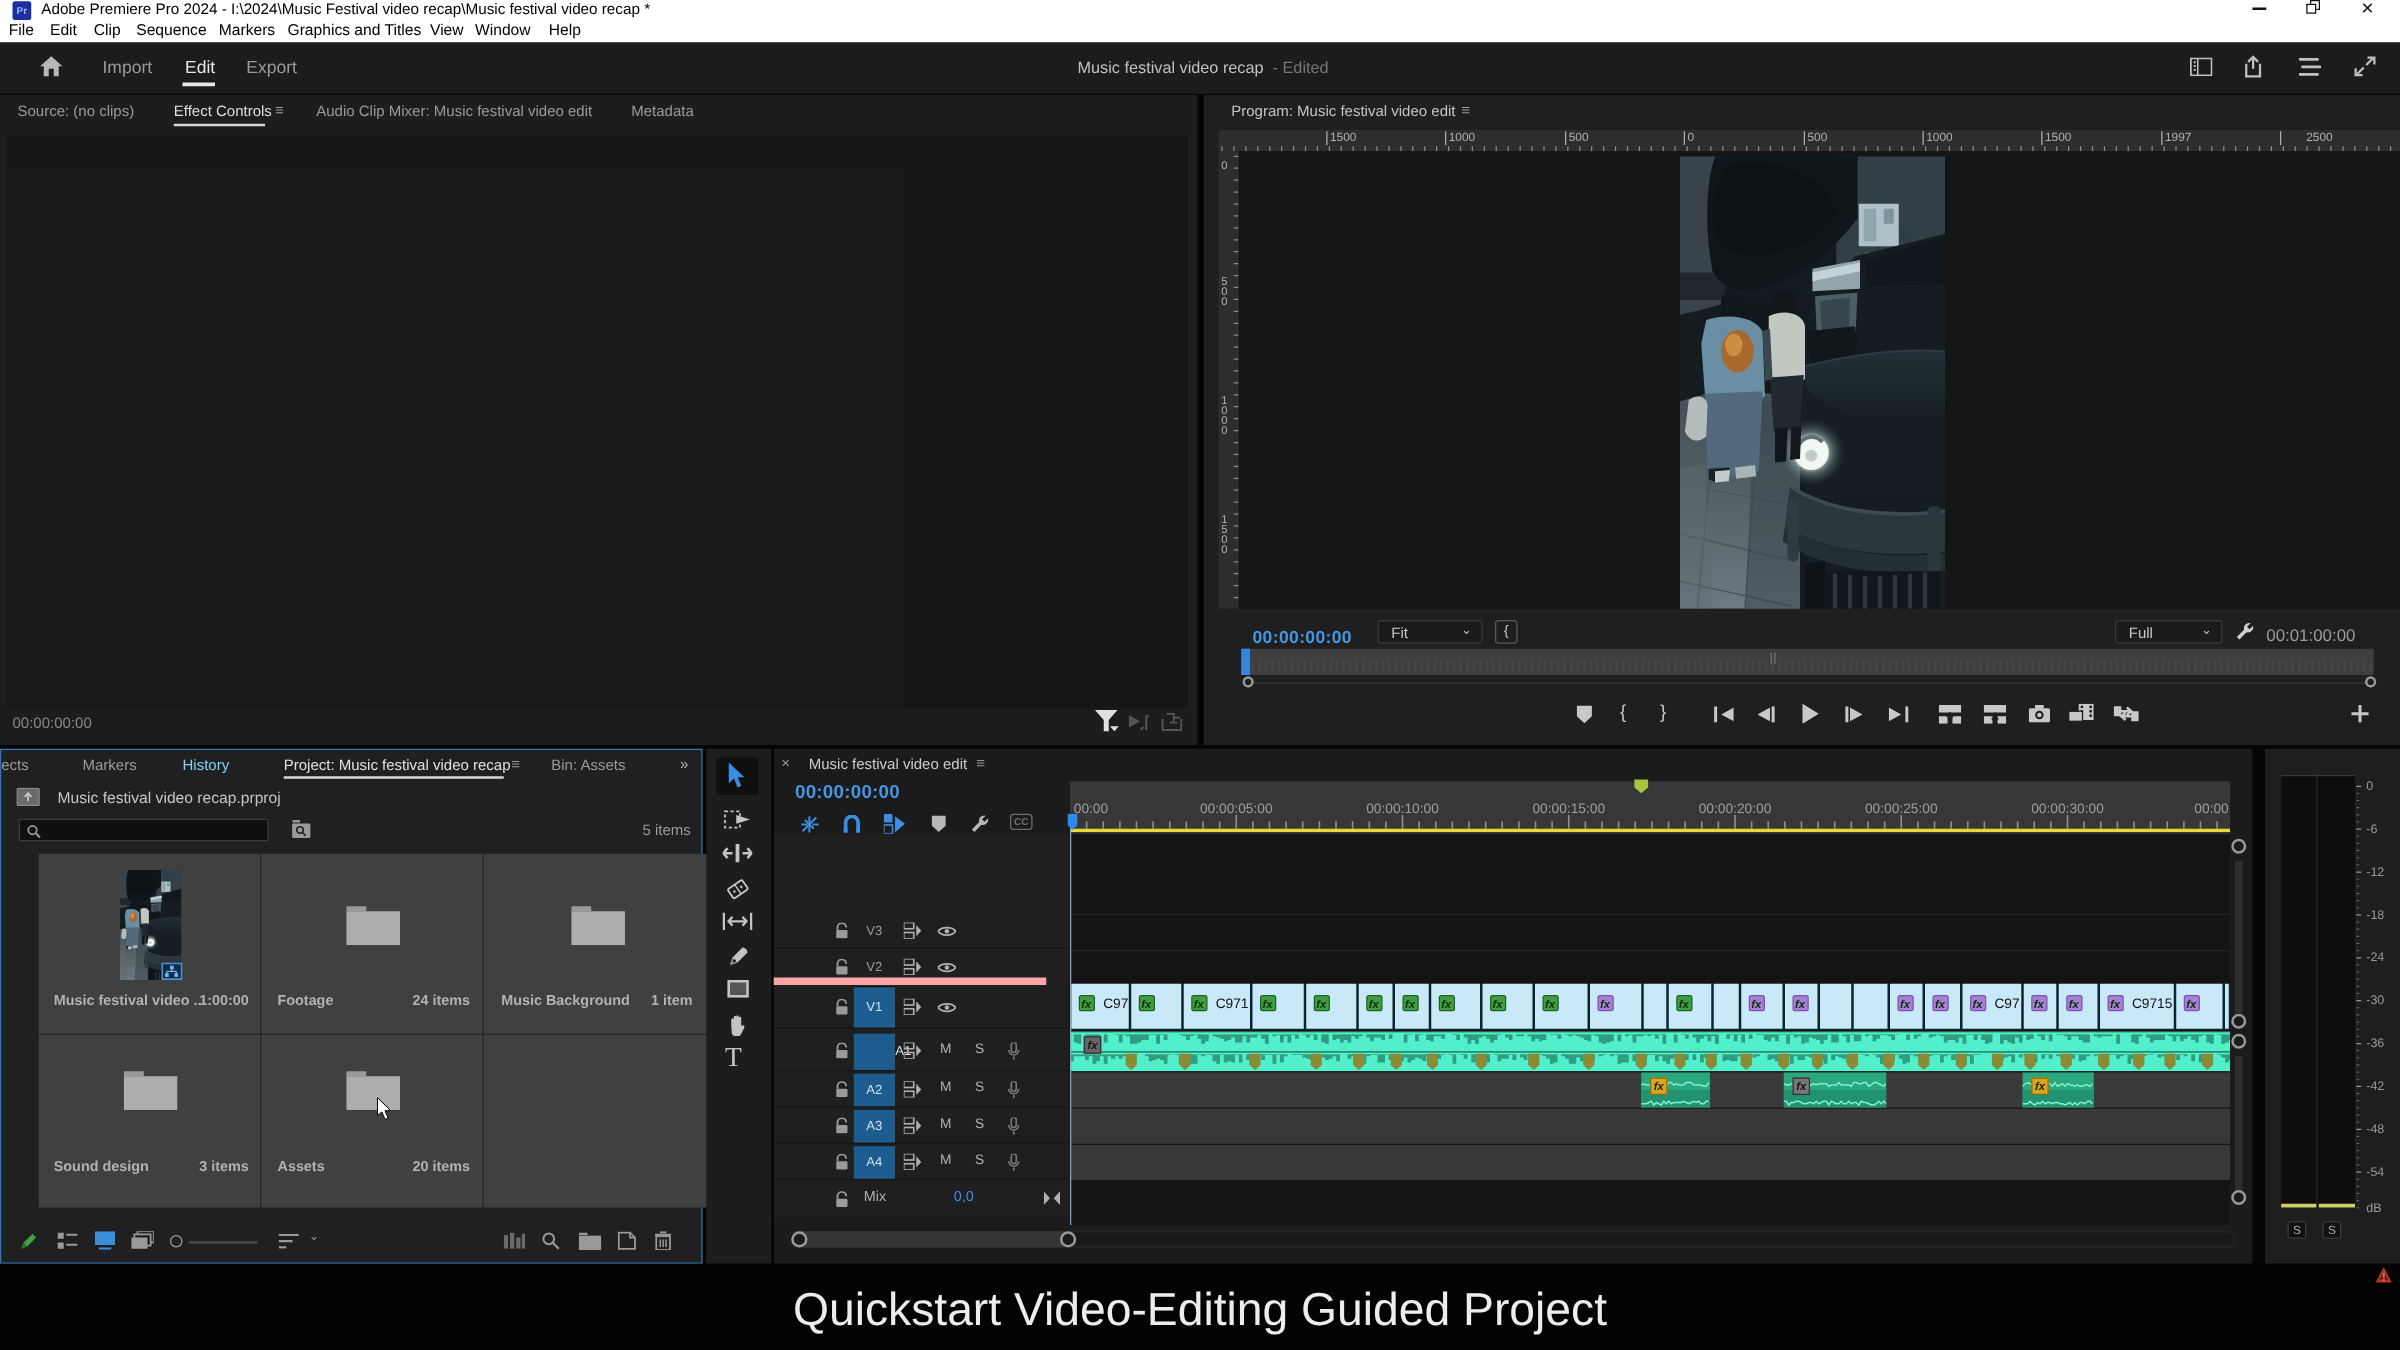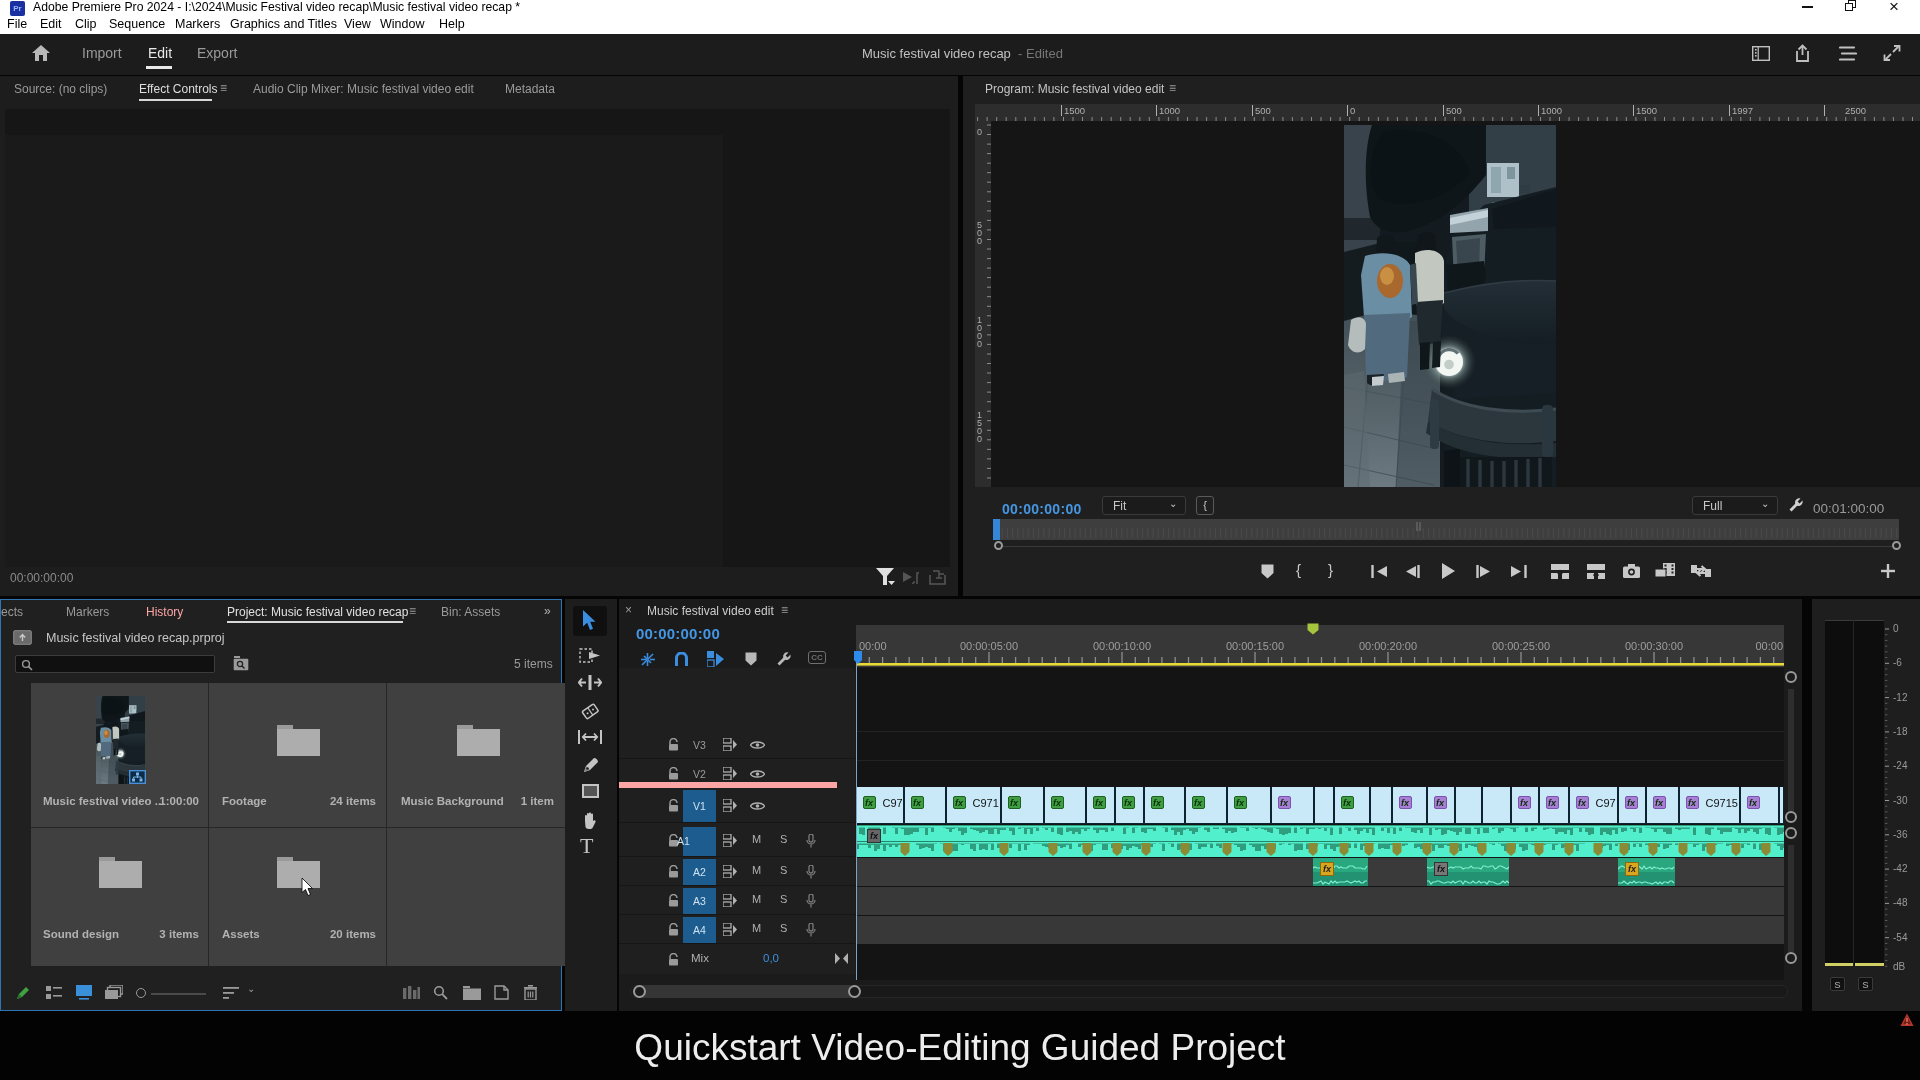--- a/index.html
+++ b/index.html
@@ -609,21 +609,21 @@
         <rect x="14" y="6" width="6" height="8" fill="#c8c8c8"></rect>
       </svg>
       <svg class="abs" style="left:918px;top:488px;" width="14" height="14" viewBox="0 0 14 14">
         <line x1="7" y1="0" x2="7" y2="14" stroke="#c8c8c8" stroke-width="2.4"></line>
         <line x1="0" y1="7" x2="14" y2="7" stroke="#c8c8c8" stroke-width="2.4"></line>
       </svg>
 </div>
 <div class="abs" style="left:0;top:599px;width:562px;height:412px;background:#202020;border:1.5px solid #2e75b6;">
 <div class="abs" style="left:0px;top:5px;font-size:12px;color:#9a9a9a;">ects</div>
 <div class="abs" style="left:65px;top:5px;font-size:12px;color:#9a9a9a;">Markers</div>
-<div class="abs" style="left:145px;top:5px;font-size:12px;color:#fca5a5;">History</div>
+<div class="abs" style="left:145px;top:5px;font-size:12px;color:#7dd3fc;">History</div>
 <div class="abs" style="left:226px;top:5px;font-size:12px;color:#e0e0e0;">Project: Music festival video recap</div>
 <div class="abs" style="left:226px;top:21px;width:176px;height:2px;background:#d8d8d8;"></div>
 <div class="abs" style="left:408px;top:4px;font-size:12px;color:#9a9a9a;">≡</div>
 <div class="abs" style="left:440px;top:5px;font-size:12px;color:#9a9a9a;">Bin: Assets</div>
 <div class="abs" style="left:543px;top:4px;font-size:12px;color:#b0b0b0;">»</div>
 <svg class="abs" style="left:12px;top:30px;" width="19" height="15" viewBox="0 0 19 15">
         <rect x="0.7" y="0.7" width="17.6" height="13.6" rx="1" fill="#6a6a6a" stroke="#8a8a8a" stroke-width="1"></rect>
         <path d="M9.5 11 L9.5 5 M6.8 7.5 L9.5 4.5 L12.2 7.5" stroke="#c8c8c8" stroke-width="1.4" fill="none"></path>
       </svg>
 <div class="abs" style="left:45px;top:31px;font-size:12.5px;color:#c6c6c6;">Music festival video recap.prproj</div>
@@ -1204,21 +1204,21 @@
         </div>
       </div>
       <div class="abs" style="left:0px;top:227px;width:236px;height:31px;border-bottom:1px solid #161616;">
         <div class="abs" style="left:49px;top:8px;">
           <svg width="11" height="13" viewBox="0 0 11 13">
             <path d="M2 6 L2 4 a3.5 3.5 0 0 1 7 0" fill="none" stroke="#9a9a9a" stroke-width="1.5"></path>
             <rect x="1" y="6" width="9" height="6.5" rx="1" fill="#9a9a9a"></rect>
           </svg>
         </div>
         <div class="abs" style="left:64px;top:1px;width:33px;height:29px;background:#1d5c8e;"></div>
-        <div class="abs" style="left:58px;top:0px;width:33px;height:31px;font-size:10.5px;color:#cfe2f0;text-align:left;line-height:31px;">A1</div>
+        <div class="abs" style="left:77px;top:0px;width:33px;height:31px;font-size:10.5px;color:#cfe2f0;text-align:right;line-height:31px;">A1</div>
         <div class="abs" style="left:104px;top:8px;">
           <svg width="14" height="13" viewBox="0 0 14 13">
             <rect x="0" y="0" width="8" height="5" fill="none" stroke="#b0b0b0" stroke-width="1.3"></rect>
             <rect x="0" y="8" width="8" height="5" fill="none" stroke="#b0b0b0" stroke-width="1.3"></rect>
             <path d="M10 2 L14 6.5 L10 11" fill="#b0b0b0"></path>
           </svg>
         </div>
         <div class="abs" style="left:133px;top:7px;font-size:11px;color:#b0b0b0;">M</div>
         <div class="abs" style="left:161px;top:7px;font-size:11px;color:#b0b0b0;">S</div>
         <div class="abs" style="left:187px;top:8px;">

